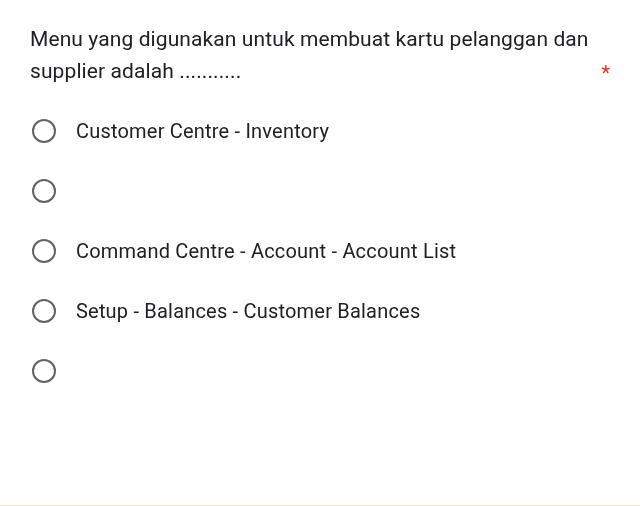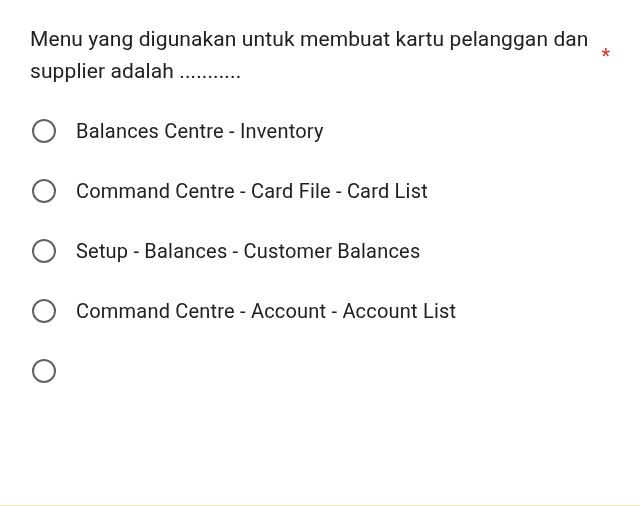--- a/index.html
+++ b/index.html
@@ -15,21 +15,21 @@
   *, *::before, *::after { box-sizing: inherit; }
   .card {
     width: 640px;
     height: 506px;
     padding: 24px 30px 0 30px;
     border-bottom: 1px solid #fce8b2;
     position: relative;
   }
   .question-row {
     display: flex;
-    align-items: center;
+    align-items: flex-end;
     gap: 10px;
     margin-bottom: 32px;
   }
   .question-text {
     font-size: 21px;
     line-height: 1.5;
     letter-spacing: 0.1px;
     color: #202124;
     flex: 1;
   }
@@ -68,31 +68,30 @@
 
 <div class="card">
   <div class="question-row">
     <div class="question-text">Menu yang digunakan untuk membuat kartu pelanggan dan supplier adalah ...........</div>
     <div class="required">*</div>
   </div>
 
   <div class="options">
     <div class="option">
       <span class="radio"></span>
-      <span class="option-label">Balances Centre - Inventory</span>
+      <span class="option-label">Customer Centre - Inventory</span>
     </div>
     <div class="option">
       <span class="radio"></span>
-      <span class="option-label">Command Centre - Card File - Card List</span>
+    </div>
+    <div class="option">
+      <span class="radio"></span>
+      <span class="option-label">Command Centre - Account - Account List</span>
     </div>
     <div class="option">
       <span class="radio"></span>
       <span class="option-label">Setup - Balances - Customer Balances</span>
-    </div>
-    <div class="option">
-      <span class="radio"></span>
-      <span class="option-label">Command Centre - Account - Account List</span>
     </div>
     <div class="option">
       <span class="radio"></span>
     </div>
   </div>
 </div>
 
 </body></html>

